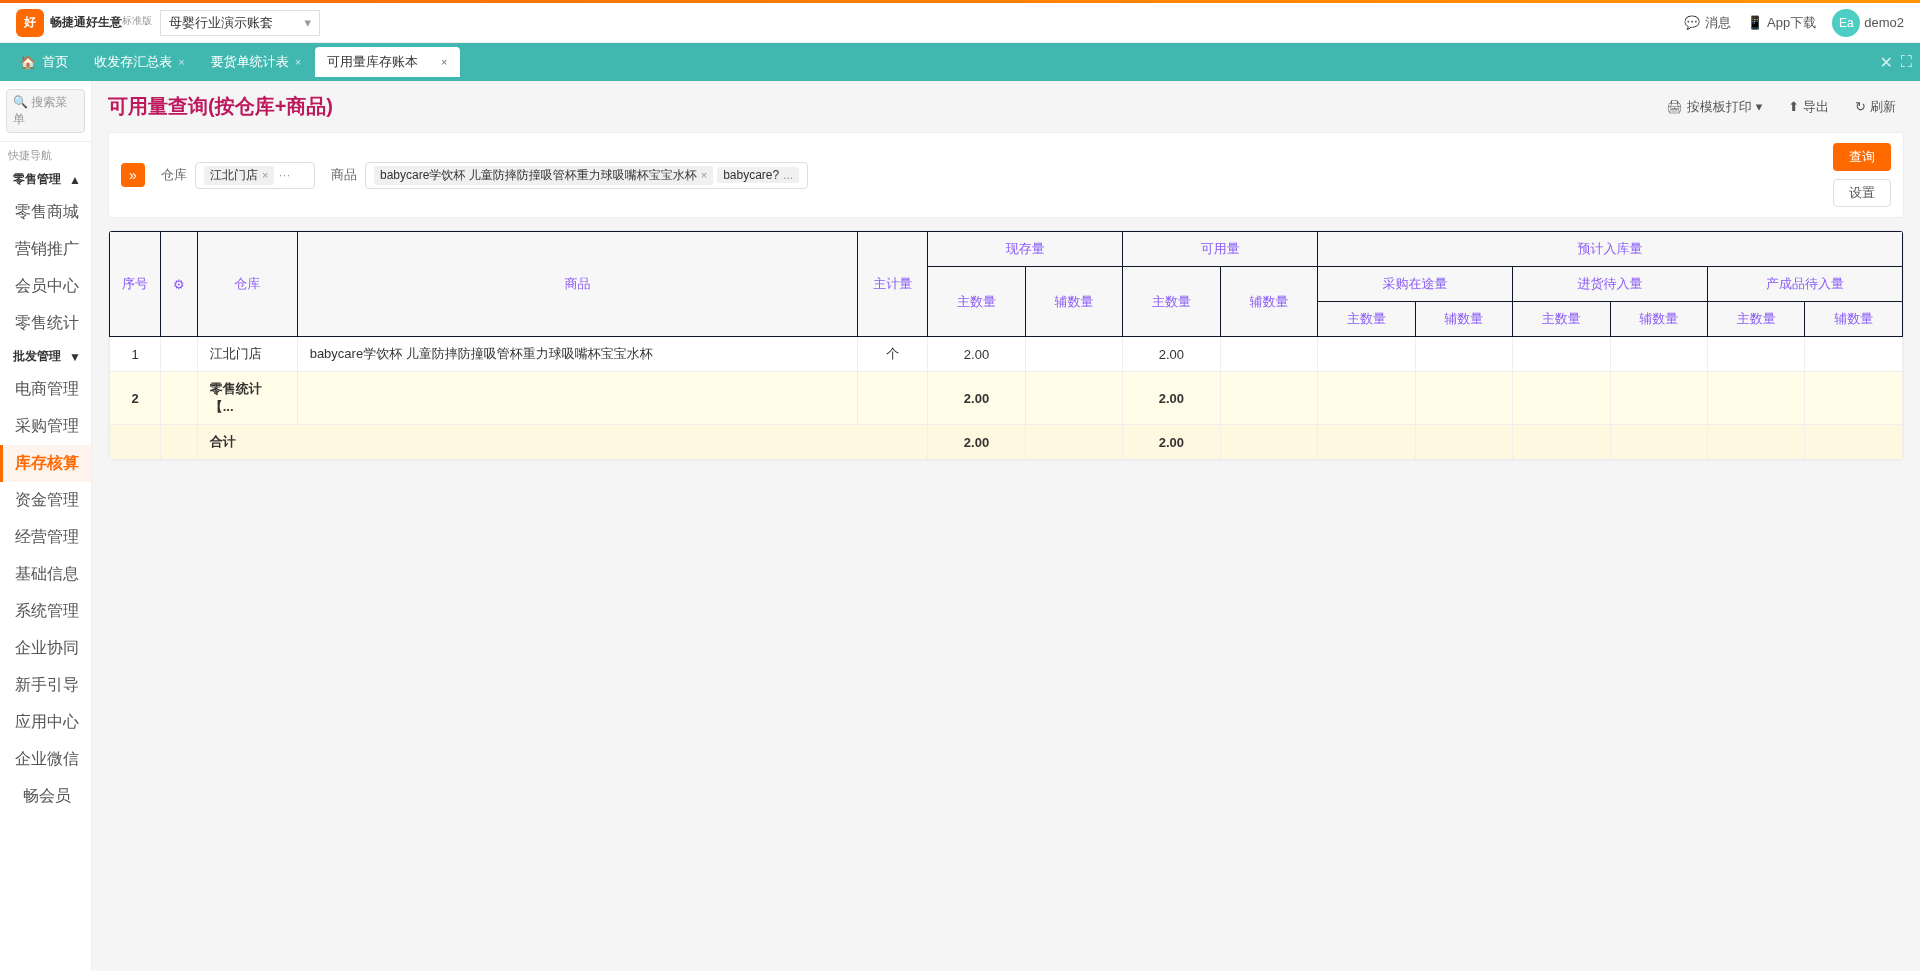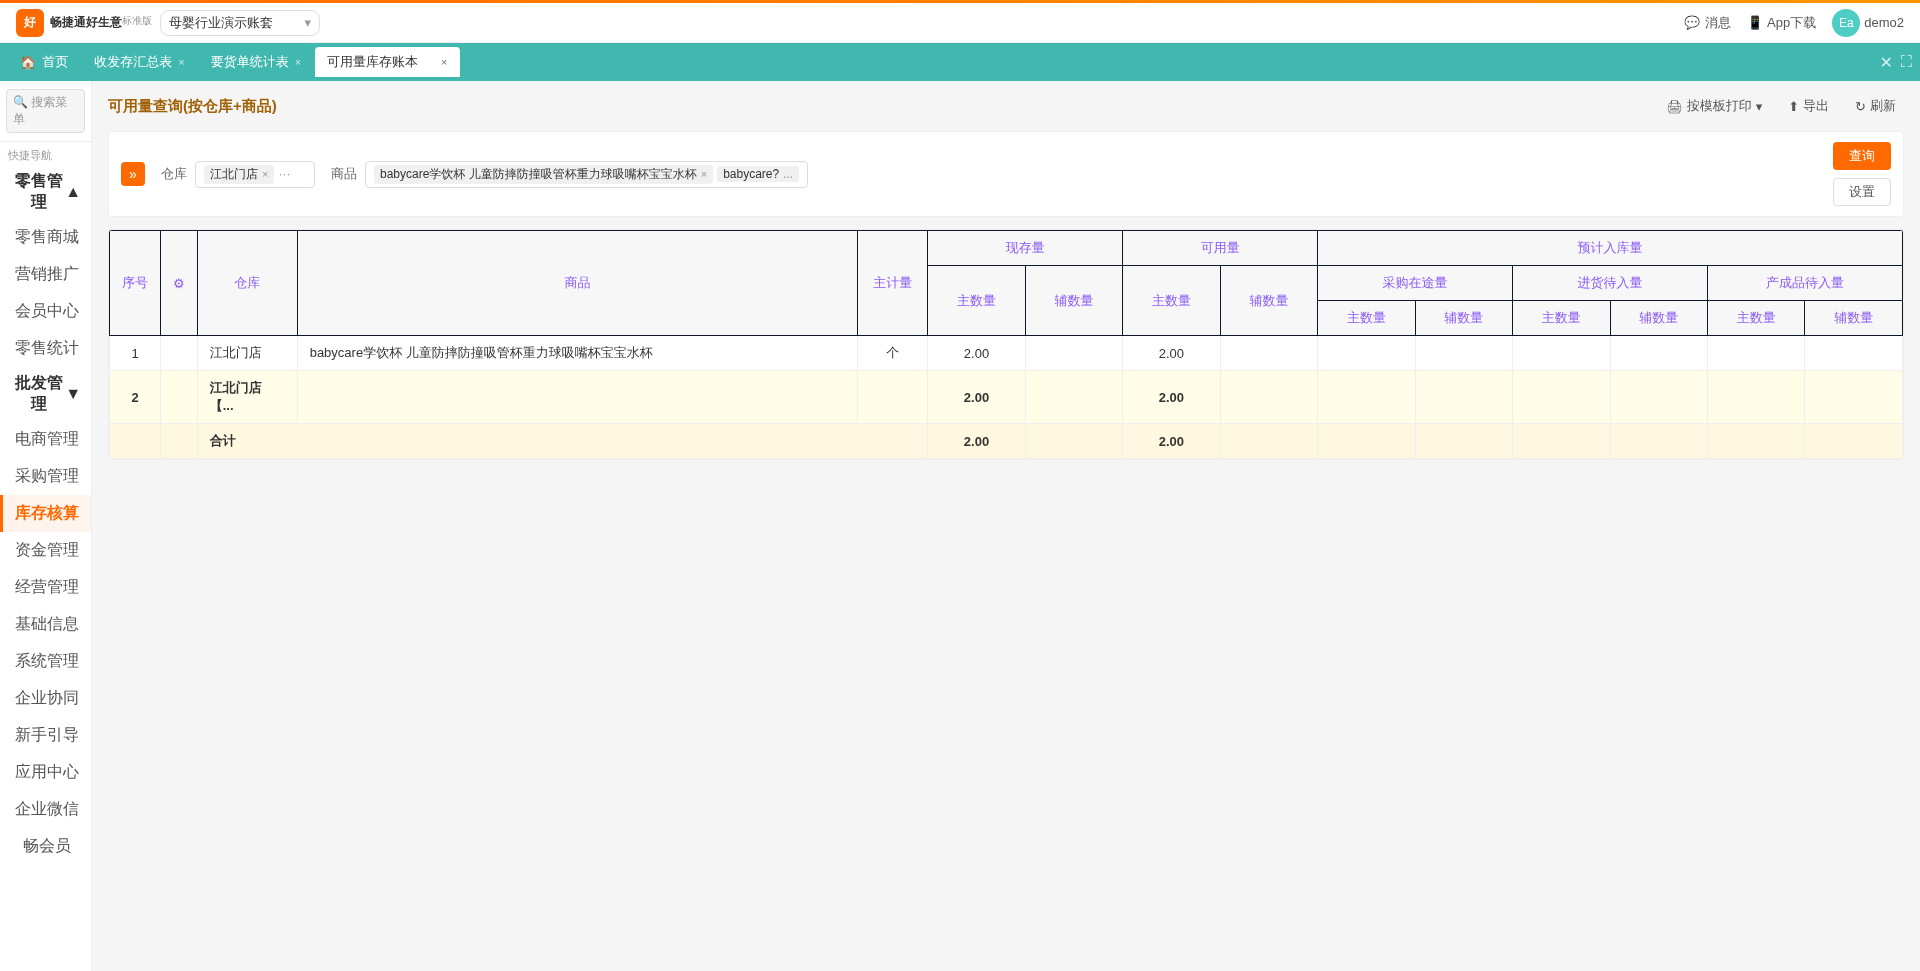--- a/index.html
+++ b/index.html
@@ -45,21 +45,21 @@
       line-height: 1.2;
     }
     .logo-title { font-size: 12px; color: #333; font-weight: bold; }
     .logo-sub { font-size: 10px; color: #999; }
 
     .company-selector {
       display: flex;
       align-items: center;
       gap: 4px;
       border: 1px solid #ddd;
-      border-radius: 9px;
+      border-radius: 1px;
       padding: 3px 8px;
       cursor: pointer;
       font-size: 13px;
       color: #333;
       min-width: 160px;
     }
 
     .top-header-right {
       display: flex;
       align-items: center;
@@ -178,21 +178,21 @@
       font-size: 16px;
       color: #555;
       border-left: 3px solid transparent;
     }
     .sidebar-item.active { background: #fff3ee; color: #ff6a00; border-left-color: #ff6a00; font-weight: bold; }
     .sidebar-item.section-header {
       display: flex;
       align-items: center;
       justify-content: space-between;
       padding: 6px 10px;
-      font-size: 16px;
+      font-size: 12px;
       color: #333;
       font-weight: bold;
     }
 
     
     .content-area {
       flex: 1;
       display: flex;
       flex-direction: column;
       overflow: hidden;
@@ -206,22 +206,22 @@
       overflow: auto;
     }
 
     .page-title-bar {
       display: flex;
       align-items: center;
       justify-content: space-between;
       margin-bottom: 12px;
     }
     .page-title {
-      font-size: 15px;
-      color: #a16207;
+      font-size: 20px;
+      color: #be185d;
       font-weight: bold;
     }
     .page-actions {
       display: flex;
       align-items: center;
       gap: 10px;
     }
     .action-btn {
       display: flex;
       align-items: center;
@@ -609,21 +609,21 @@
               <td></td>
               <td></td>
               <td></td>
               <td></td>
               <td></td>
               <td></td>
             </tr>
             <tr class="subtotal">
               <td>2</td>
               <td></td>
-              <td class="td-left">江北门店【...</td>
+              <td class="td-left">零售统计【...</td>
               <td></td>
               <td></td>
               <td>2.00</td>
               <td></td>
               <td>2.00</td>
               <td></td>
               <td></td>
               <td></td>
               <td></td>
               <td></td>

